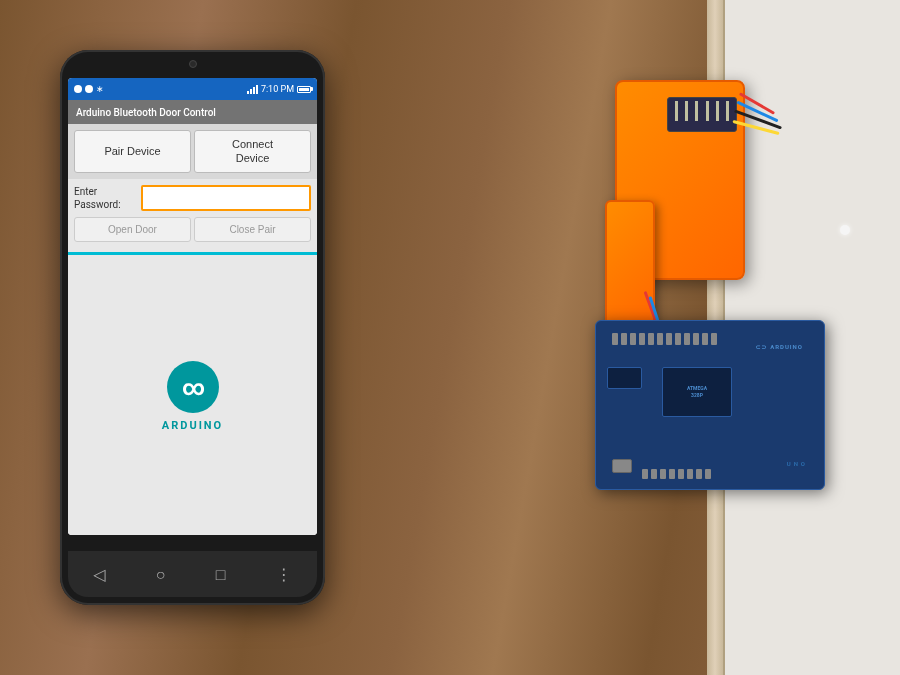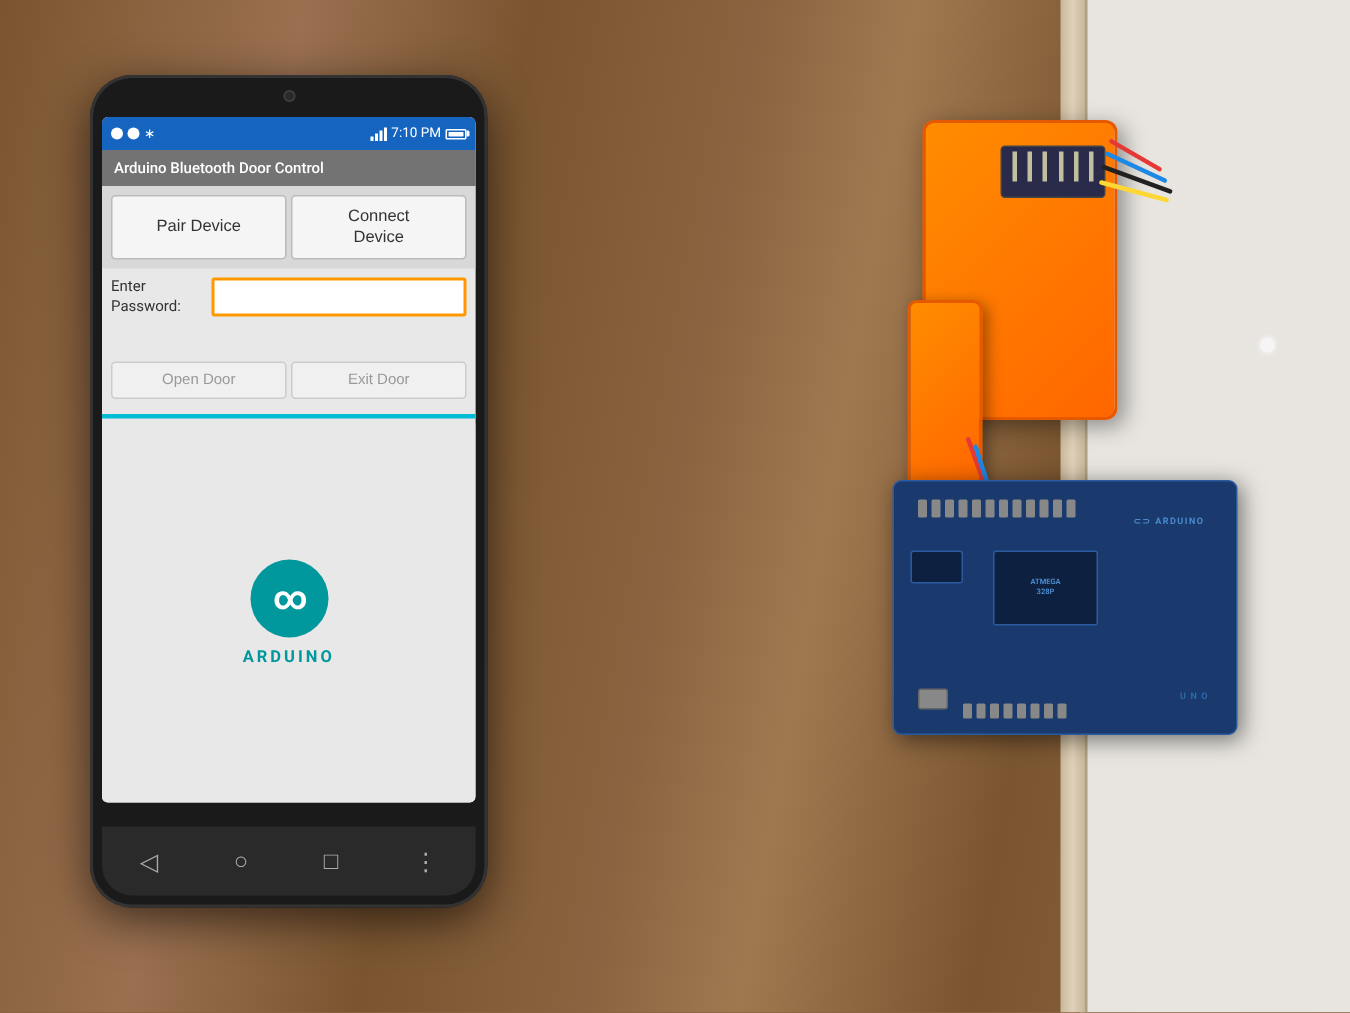--- a/index.html
+++ b/index.html
@@ -253,21 +253,20 @@
       font-size: 10px;
       outline: none;
     }
 
     
     .door-buttons {
       display: flex;
       gap: 3px;
       padding: 0 6px 6px;
       flex-shrink: 0;
-      margin-top: 24px;
     }
 
     .door-btn {
       flex: 1;
       background: #f0f0f0;
       border: 1px solid #ccc;
       border-radius: 3px;
       padding: 6px 4px;
       font-size: 10px;
       color: #999;
@@ -572,21 +571,21 @@
 
         <div class="password-section">
           <div class="password-label">
             <span>Enter<br>Password:</span>
           </div>
           <input class="password-input" type="password" style="">
         </div>
 
         <div class="door-buttons">
           <button class="door-btn">Open Door</button>
-          <button class="door-btn">Exit Door</button>
+          <button class="door-btn">Close Pair</button>
         </div>
 
         <div class="divider"></div>
 
         <div class="logo-area">
           <div class="arduino-circle">
             <span class="arduino-infinity">∞</span>
           </div>
           <span class="arduino-text">ARDUINO</span>
         </div>

